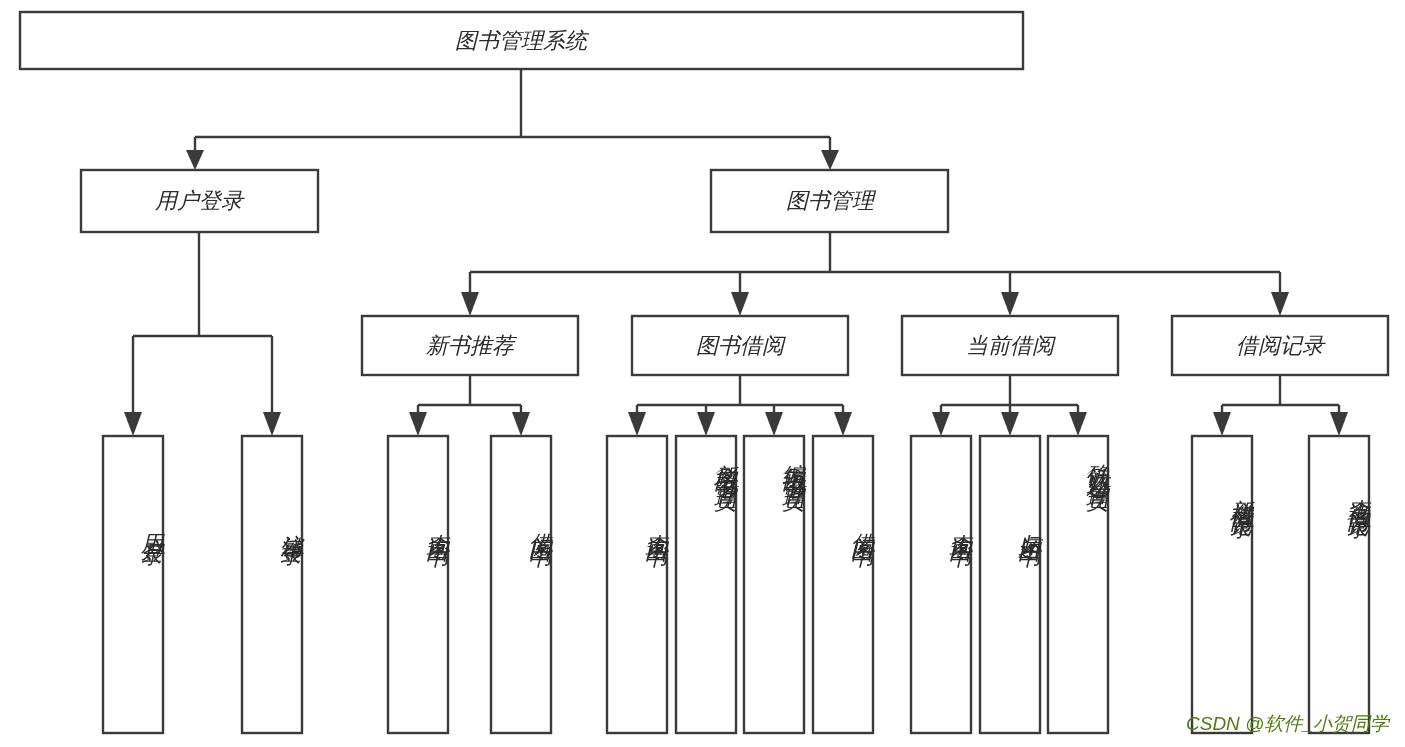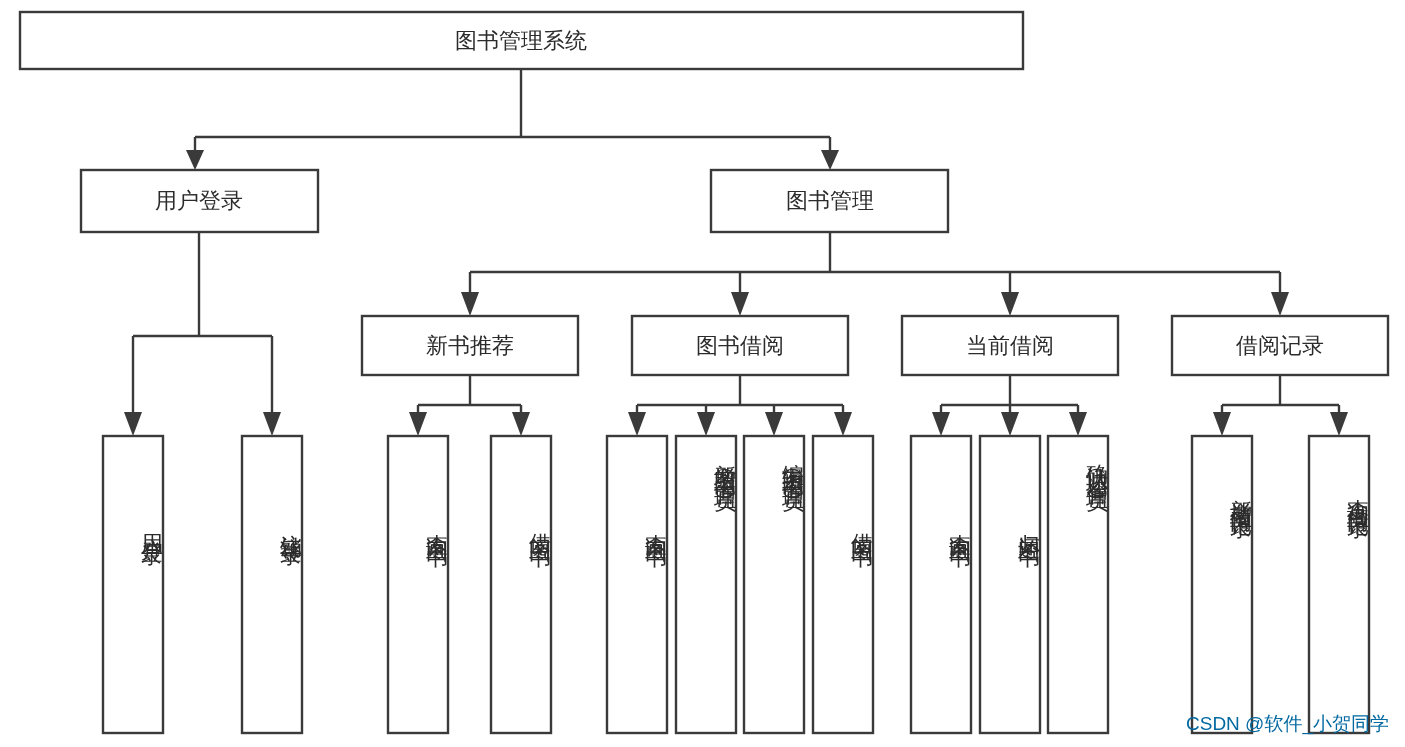--- a/index.html
+++ b/index.html
@@ -9,20 +9,21 @@
   }
   body {
     font-family: "Liberation Sans", "DejaVu Sans", sans-serif;
   }
   #diagram-root {
     position: relative;
     width: 1405px;
     height: 747px;
     background: #ffffff;
     overflow: hidden;
+    font-style: italic;
   }
   svg#tree-svg {
     position: absolute;
     left: 0;
     top: 0;
     width: 1405px;
     height: 747px;
   }
   .node-box {
     fill: #ffffff;
@@ -56,21 +57,21 @@
     color: #2b2b2b;
     letter-spacing: 4px;
     white-space: nowrap;
     text-align: center;
     pointer-events: none;
   }
   .watermark {
     position: absolute;
     font-family: "Liberation Sans", "DejaVu Sans", sans-serif;
     font-size: 19px;
-    color: #0369a1;
+    color: #4d7c0f;
     white-space: nowrap;
     left: 1186px;
     top: 711px;
   }
 </style>
 </head>
 <body>
 
 <div id="diagram-root">
 

